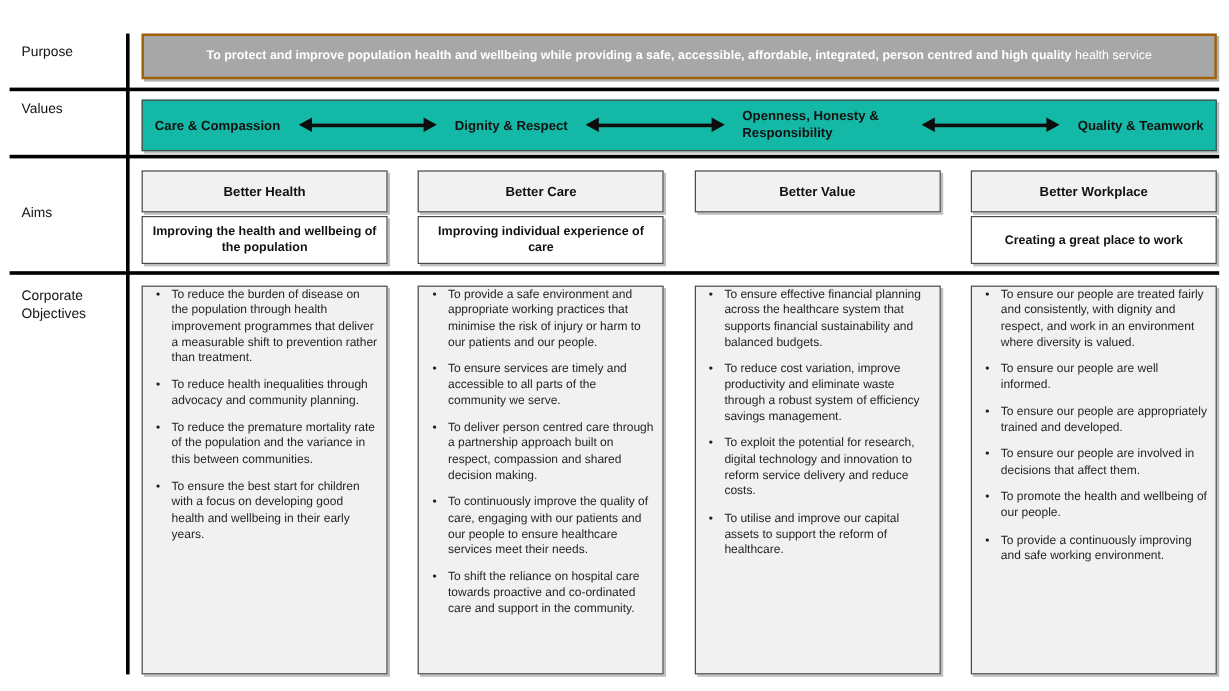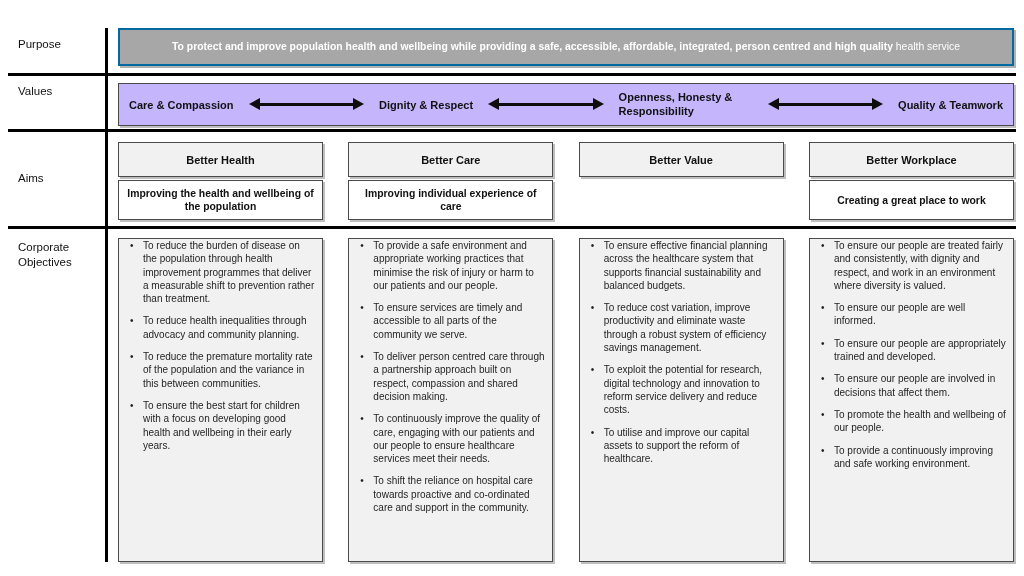--- a/index.html
+++ b/index.html
@@ -17,31 +17,31 @@
   
   .vline { position:absolute; left:105px; top:28px; width:3px; height:534px; background:#000; }
   .hline { position:absolute; left:8px; width:1008px; height:3px; background:#000; }
   .hline-1 { top:73px; }
   .hline-2 { top:129px; }
   .hline-3 { top:226px; }
 
   
   .purpose-bar {
     position:absolute; left:118px; top:28px; width:896px; height:38px;
-    background:#a7a7a7; border:2px solid #0369a1; box-sizing:border-box;
+    background:#a7a7a7; border:2px solid #a16207; box-sizing:border-box;
     box-shadow:2px 2px 0 rgba(0,0,0,0.30);
     display:flex; align-items:center; justify-content:center; padding:0 8px;
   }
   .purpose-text { color:#fff; font-size:10.4px; font-weight:bold; text-align:center; line-height:1.2; }
   .purpose-text .tail { font-weight:normal; }
 
   
   .values-bar {
     position:absolute; left:118px; top:83px; width:896px; height:43px;
-    background:#c4b5fd; border:1.5px solid #4a4a4a; box-sizing:border-box;
+    background:#14b8a6; border:1.5px solid #4a4a4a; box-sizing:border-box;
     box-shadow:2px 2px 0 #bfbfbf;
     display:flex; align-items:center; padding:0 10px;
   }
   .value-label { font-weight:bold; font-size:11px; color:#111; white-space:nowrap; }
   .value-label.wrap { white-space:normal; width:134px; text-align:left; line-height:1.25; }
   .dbl-arrow { flex:1 1 0; position:relative; height:13px; margin:0 15px; min-width:55px; }
   .dbl-arrow .shaft { position:absolute; left:7px; right:7px; top:5px; height:3px; background:#0d0d0d; }
   .dbl-arrow .head-l, .dbl-arrow .head-r { position:absolute; top:0; width:0; height:0;
     border-top:6.5px solid transparent; border-bottom:6.5px solid transparent; }
   .dbl-arrow .head-l { left:0; border-right:11px solid #0d0d0d; }

